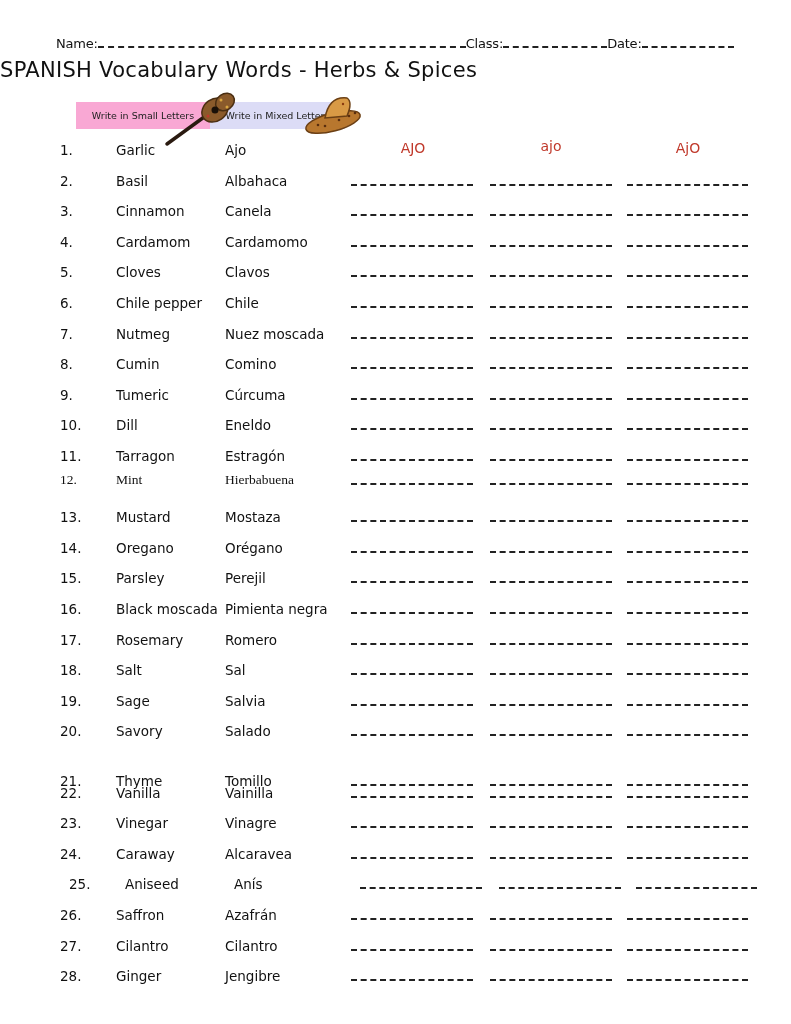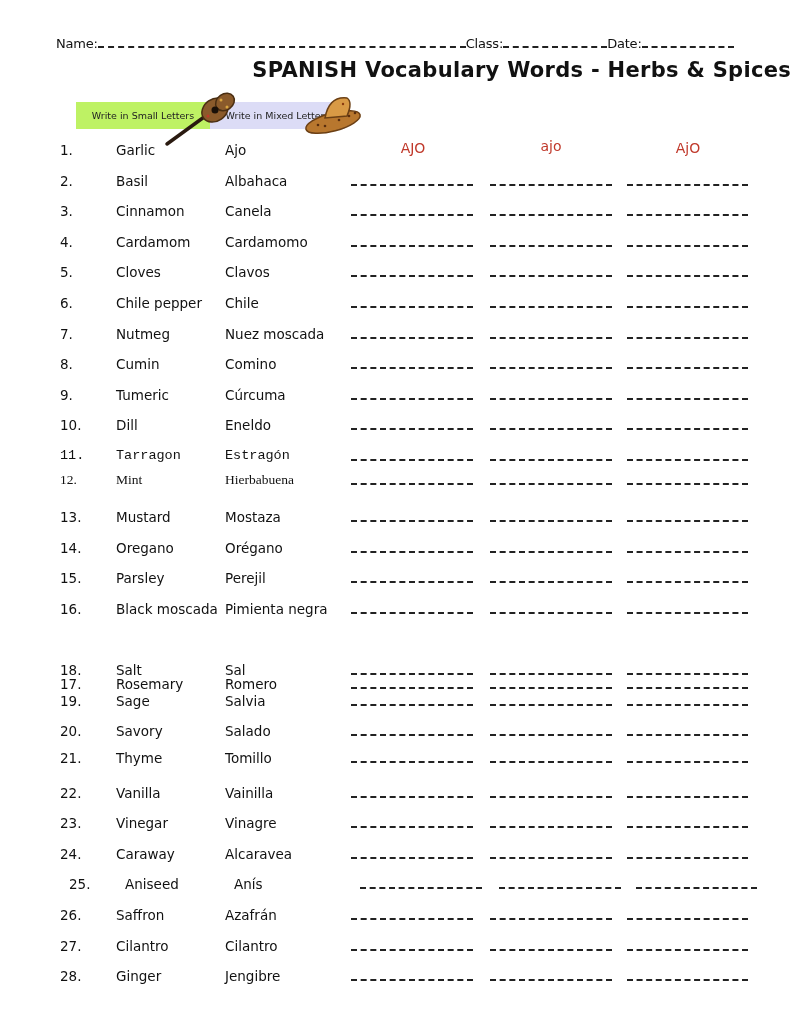--- a/index.html
+++ b/index.html
@@ -2,22 +2,22 @@
 <html><head>
 <meta charset="utf-8">
 <style>
   html, body { margin:0; padding:0; background:#ffffff; }
   body { width:791px; height:1024px; position:relative; overflow:hidden;
          font-family:"DejaVu Sans", sans-serif; color:#111; }
   .topline { position:absolute; left:56px; top:33px; width:690px; height:18px;
              font-size:13px; white-space:nowrap; display:flex; align-items:flex-end; }
   .topline .lbl { font-weight:normal; letter-spacing:-0.2px; }
   .topline .blank { border-bottom:2px dashed #222; height:0; margin-bottom:3px; }
-  .title { position:absolute; left:0; top:58px; width:791px; text-align:right;
-           font-size:21px; letter-spacing:0.3px;font-weight:bold; }
+  .title { position:absolute; left:0; top:58px; width:791px; text-align:left;
+           font-size:21px; letter-spacing:0.3px; }
   .header { position:absolute; left:76px; top:102px; width:674px; height:27px; display:flex; }
   .hcell { height:27px; display:flex; align-items:center; justify-content:center;
            font-size:13px; color:#222; }
   .hcell.small { font-size:9.5px; }
   .rows { position:absolute; left:0; top:136px; width:791px; }
   .row { position:absolute; left:0; width:791px; height:30px; }
   .num { position:absolute; left:60px; top:6px; font-size:13.5px; }
   .eng { position:absolute; left:116px; top:6px; font-size:13.5px; }
   .spa { position:absolute; left:225px; top:6px; font-size:13.5px; }
   .blank-line { position:absolute; top:17px; height:0; border-top:2.5px dashed #222; }
@@ -33,21 +33,21 @@
   <span class="blank" style="width:368px"></span>
   <span class="lbl">Class:</span>
   <span class="blank" style="width:104px"></span>
   <span class="lbl">Date:</span>
   <span class="blank" style="width:92px"></span>
 </div>
 
 <div class="title">SPANISH Vocabulary Words - Herbs &amp; Spices</div>
 
 <div class="header">
-  <div class="hcell small" style="width:134px;background:#bef264">Write in Small Letters</div>
+  <div class="hcell small" style="width:134px;background:#f9a8d4">Write in Small Letters</div>
   <div class="hcell small" style="width:135px;background:#dcdcf6">Write in Mixed Letters</div>
 </div>
 
 <svg class="guitar" viewBox="0 0 75 55">
   <line x1="4" y1="52" x2="48" y2="20" stroke="#2a1a10" stroke-width="3.5" stroke-linecap="round"></line>
   <ellipse cx="52" cy="18" rx="14" ry="11" fill="#8a5a2b" stroke="#4a2e12" stroke-width="1.5" transform="rotate(-35 52 18)"></ellipse>
   <ellipse cx="62" cy="10" rx="10" ry="8" fill="#8a5a2b" stroke="#4a2e12" stroke-width="1.5" transform="rotate(-35 62 10)"></ellipse>
   <circle cx="52" cy="18" r="3.5" fill="#1a1008"></circle>
   <circle cx="58" cy="8" r="1.5" fill="#d9a640"></circle>
   <circle cx="64" cy="15" r="1.5" fill="#d9a640"></circle>
@@ -139,21 +139,21 @@
       <span class="blank-line" style="left:627px;width:121px"></span>
     </div>
     <div class="row" style="top: 275.4px;">
       <span class="num">10.</span>
       <span class="eng">Dill</span>
       <span class="spa">Eneldo</span>
       <span class="blank-line" style="left:351px;width:122px"></span>
       <span class="blank-line" style="left:490px;width:122px"></span>
       <span class="blank-line" style="left:627px;width:121px"></span>
     </div>
-    <div class="row" style="top: 306px; font-family: Liberation Mono, monospace;">
+    <div class="row" style="top: 306px;">
       <span class="num">11.</span>
       <span class="eng">Tarragon</span>
       <span class="spa">Estragón</span>
       <span class="blank-line" style="left:351px;width:122px"></span>
       <span class="blank-line" style="left:490px;width:122px"></span>
       <span class="blank-line" style="left:627px;width:121px"></span>
     </div>
     <div class="row" style="top: 330px; font-family: Liberation Serif, serif;">
       <span class="num">12.</span>
       <span class="eng">Mint</span>
@@ -187,21 +187,21 @@
       <span class="blank-line" style="left:627px;width:121px"></span>
     </div>
     <div class="row" style="top: 459px;">
       <span class="num">16.</span>
       <span class="eng">Black moscada</span>
       <span class="spa">Pimienta negra</span>
       <span class="blank-line" style="left:351px;width:122px"></span>
       <span class="blank-line" style="left:490px;width:122px"></span>
       <span class="blank-line" style="left:627px;width:121px"></span>
     </div>
-    <div class="row" style="top: 489.6px; margin-top: 44px;">
+    <div class="row" style="top: 489.6px;">
       <span class="num">17.</span>
       <span class="eng">Rosemary</span>
       <span class="spa">Romero</span>
       <span class="blank-line" style="left:351px;width:122px"></span>
       <span class="blank-line" style="left:490px;width:122px"></span>
       <span class="blank-line" style="left:627px;width:121px"></span>
     </div>
     <div class="row" style="top: 520.2px;">
       <span class="num">18.</span>
       <span class="eng">Salt</span>
@@ -219,21 +219,21 @@
       <span class="blank-line" style="left:627px;width:121px"></span>
     </div>
     <div class="row" style="top: 581.4px;">
       <span class="num">20.</span>
       <span class="eng">Savory</span>
       <span class="spa">Salado</span>
       <span class="blank-line" style="left:351px;width:122px"></span>
       <span class="blank-line" style="left:490px;width:122px"></span>
       <span class="blank-line" style="left:627px;width:121px"></span>
     </div>
-    <div class="row" style="top: 608px;">
+    <div class="row" style="top: 631px;">
       <span class="num">21.</span>
       <span class="eng">Thyme</span>
       <span class="spa">Tomillo</span>
       <span class="blank-line" style="left:351px;width:122px"></span>
       <span class="blank-line" style="left:490px;width:122px"></span>
       <span class="blank-line" style="left:627px;width:121px"></span>
     </div>
     <div class="row" style="top: 642.6px;">
       <span class="num">22.</span>
       <span class="eng">Vanilla</span>

